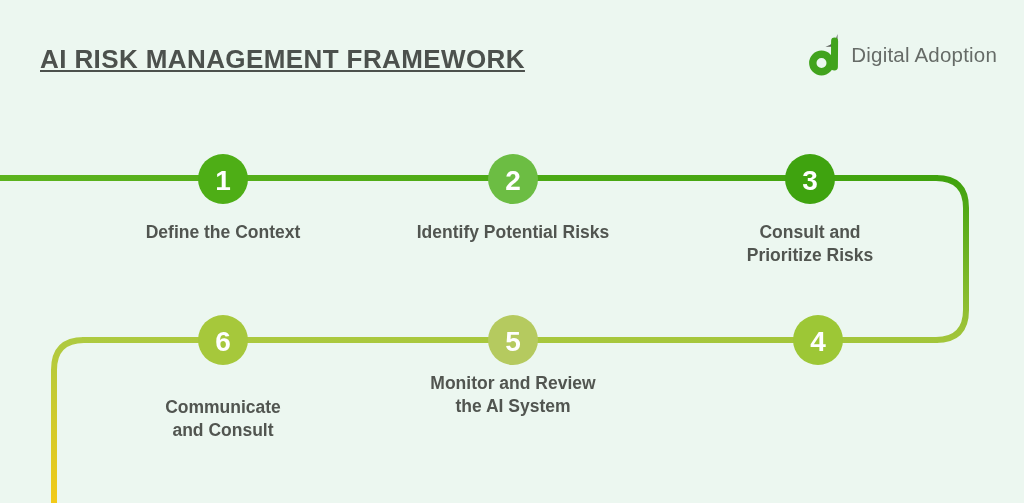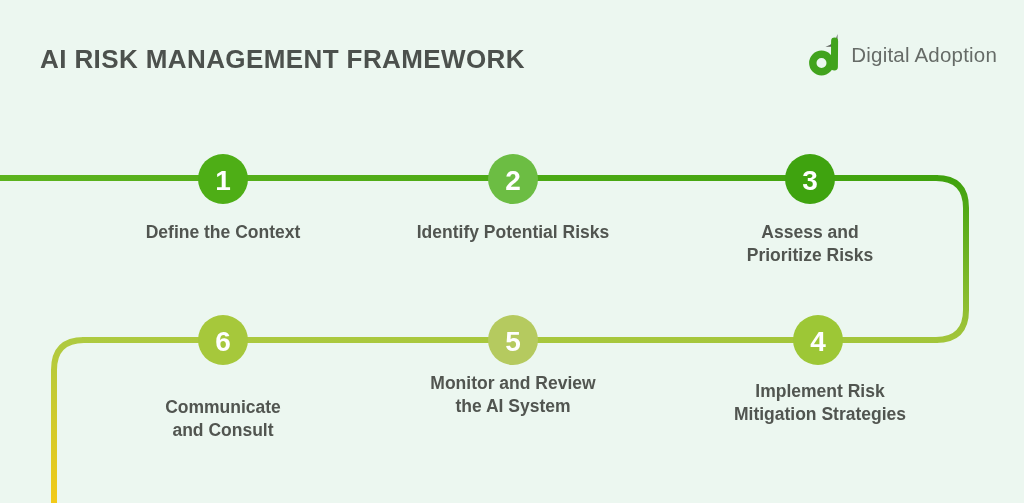--- a/index.html
+++ b/index.html
@@ -16,20 +16,21 @@
   .flow-svg {
     position: absolute; left: 0; top: 0;
     width: 1024px; height: 503px;
     display: block;
   }
   .page-title {
     position: absolute; left: 40px; top: 44px;
     font-size: 26px; font-weight: 700;
     letter-spacing: 0.4px;
     color: #4c514d;
+    text-decoration: underline;
   }
   .logo {
     position: absolute; right: 27px; top: 32px;
     display: flex; align-items: center; gap: 8px;
   }
   .logo-text {
     font-size: 20.5px; color: #666b67; font-weight: 400;
     letter-spacing: 0.2px;
   }
   .step-label {
@@ -117,22 +118,20 @@
         <path d="M28.5 2 Q26.5 12 16.5 14.7 L28.5 14.7 Z" fill="#5a5e5a"></path>
         <circle cx="12.5" cy="31" r="8.7" fill="none" stroke="#41a31d" stroke-width="7.4"></circle>
         <path d="M25.6 9 L25.4 35" stroke="#41a31d" stroke-width="7" stroke-linecap="round" fill="none"></path>
       </svg>
     </span>
     <span class="logo-text">Digital Adoption</span>
   </div>
 
   <div class="step-label lbl-2">Identify Potential Risks</div>
   <div class="step-label lbl-1">Define the Context</div>
-  <div class="step-label lbl-3">Assess and
+  <div class="step-label lbl-3">Consult and
 Prioritize Risks</div>
-  <div class="step-label lbl-4">Implement Risk
-Mitigation Strategies</div>
   <div class="step-label lbl-5">Monitor and Review
 the AI System</div>
   <div class="step-label lbl-6">Communicate
 and Consult</div>
 
 </div>
 
 </body></html>

